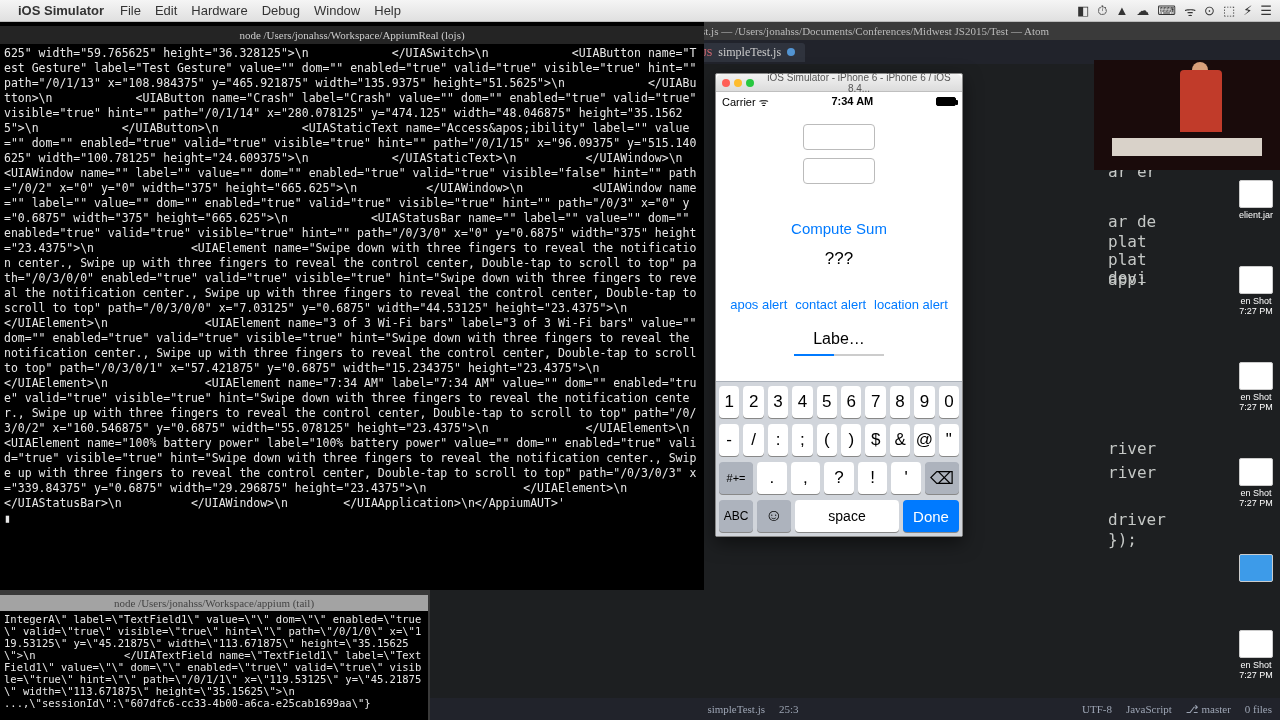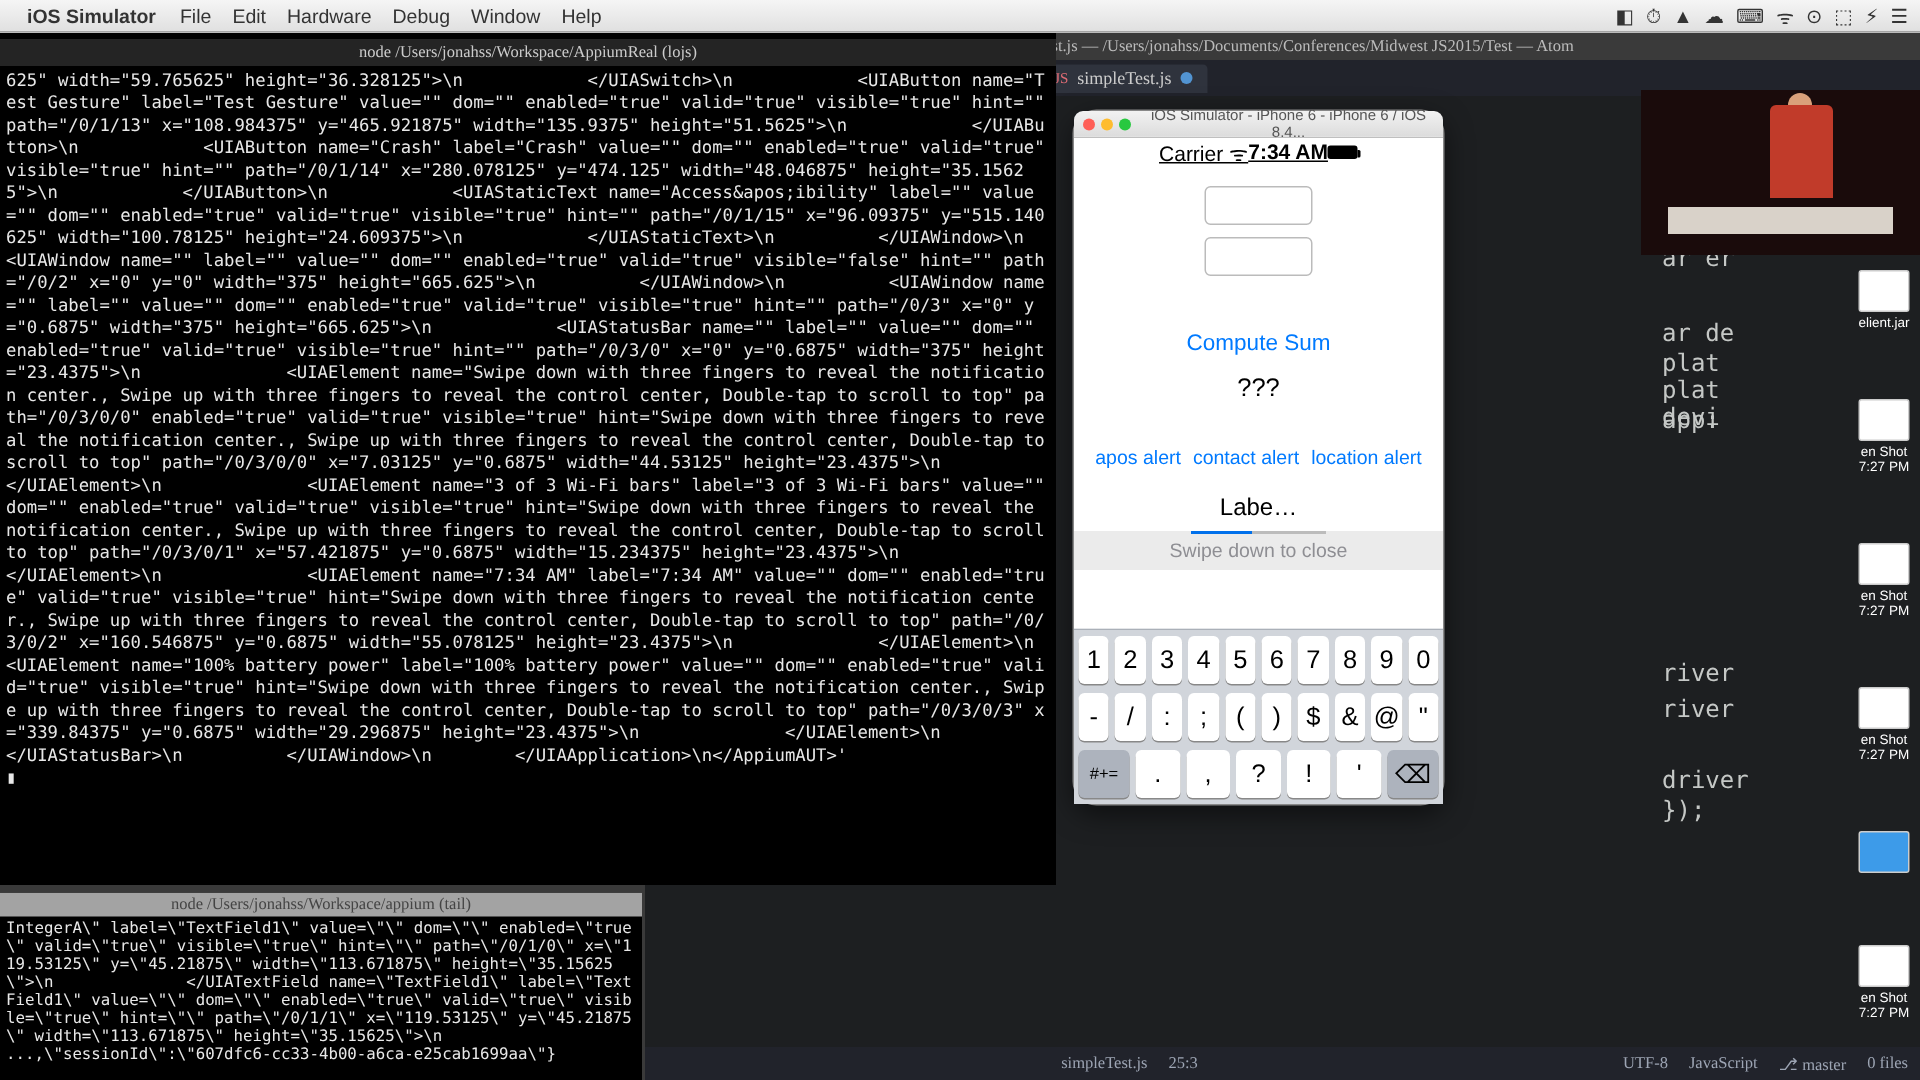--- a/index.html
+++ b/index.html
@@ -29,28 +29,28 @@
 .editor .tabs { height: 24px; background: #21232b; display: flex; align-items: center; padding-left: 250px; font-family: -apple-system; font-size: 12px; }
 .editor .tab { background: #2f333d; color: #ccc; padding: 2px 10px; border-radius: 3px 3px 0 0; display: flex; align-items: center; gap: 6px; }
 .editor .tab .close { color: #888; }
 .editor .tab .mod-dot { width: 8px; height: 8px; border-radius: 50%; background: #5294d2; }
 .editor .code-area { padding: 360px 0 0 250px; font-size: 16px; color: #c5c8c6; }
 .editor .status { position: absolute; bottom: 0; left: 0; right: 0; height: 22px; background: #21232b; color: #9da5b4; font-family: -apple-system; font-size: 11px; display: flex; align-items: center; padding: 0 8px; gap: 14px; }
 .editor .status .spacer { flex: 1; }
 .editor .status .branch-icon::before { content: "⎇"; margin-right: 3px; }
 
 
-.sim { position: absolute; top: 73px; left: 715px; width: 248px; height: 464px; background: #fff; border: 1px solid #888; border-radius: 16px; box-shadow: 0 6px 18px rgba(0,0,0,.5); z-index: 50; display: flex; flex-direction: column; font-family: "Helvetica Neue", -apple-system, sans-serif; }
+.sim { position: absolute; top: 73px; left: 715px; width: 248px; height: 464px; background: #fff; border: 1px solid #888; border-radius: 2px; box-shadow: 0 6px 18px rgba(0,0,0,.5); z-index: 50; display: flex; flex-direction: column; font-family: "Helvetica Neue", -apple-system, sans-serif; }
 .sim .sim-titlebar { height: 18px; background: linear-gradient(#f2f2f2,#dcdcdc); border-bottom: 1px solid #bfbfbf; display: flex; align-items: center; padding: 0 6px; font-size: 10px; color: #555; border-radius: 6px 6px 0 0; }
 .sim .sim-titlebar .tl { display: flex; gap: 4px; margin-right: 8px; }
 .sim .sim-titlebar .tl span { width: 8px; height: 8px; border-radius: 50%; display: inline-block; }
 .sim .tl .r { background: #ff5f57; } .sim .tl .y { background: #febc2e; } .sim .tl .g { background: #28c840; }
 .sim .sim-titlebar .sim-title { flex: 1; text-align: center; }
 
-.sim .statusbar { height: 18px; display: flex; align-items: center; justify-content: center; padding: 0 6px; font-size: 14px; color: #000; text-decoration: underline; }
+.sim .statusbar { height: 18px; display: flex; align-items: center; justify-content: space-between; padding: 0 6px; font-size: 11px; color: #000; }
 .sim .statusbar .sb-mid { font-weight: 600; }
 .sim .statusbar .batt { width: 20px; height: 9px; border: 1px solid #000; border-radius: 2px; position: relative; background: #000; }
 .sim .statusbar .batt::after { content: ""; position: absolute; right: -3px; top: 2px; width: 2px; height: 5px; background: #000; border-radius: 0 1px 1px 0; }
 
 .sim .app-body { flex: 1; display: flex; flex-direction: column; align-items: center; background: #fff; font-size: 14px; color: #007aff; overflow: hidden; position: relative; }
 .sim .input-box { width: 72px; height: 26px; border: 1px solid #bbb; border-radius: 4px; margin-top: 14px; }
 .sim .compute { margin-top: 36px; font-size: 15px; }
 .sim .sum-result { margin-top: 12px; font-size: 17px; color: #000; }
 .sim .alert-row { margin-top: 28px; font-size: 13px; display: flex; gap: 8px; }
 .sim .lbl { margin-top: 18px; font-size: 16px; color: #000; }
@@ -169,21 +169,20 @@
     <div class="input-box" style="margin-top:8px"></div>
     <div class="compute">Compute Sum</div>
     <div class="sum-result">???</div>
     <div class="alert-row">
       <span>apos alert</span>
       <span>contact alert</span>
       <span>location alert</span>
     </div>
     <div class="lbl">Labe…</div>
     <div class="slider"></div>
-    <div class="overlay-hint">Swipe down to close</div>
   </div>
   <div class="keyboard">
     <div class="kb-row">
       <div class="key">1</div>
       <div class="key">2</div>
       <div class="key">3</div>
       <div class="key">4</div>
       <div class="key">5</div>
       <div class="key">6</div>
       <div class="key">7</div>
@@ -205,20 +204,26 @@
     </div>
     <div class="kb-row">
       <div class="key sym">#+=</div>
       <div class="key">.</div>
       <div class="key">,</div>
       <div class="key">?</div>
       <div class="key">!</div>
       <div class="key">'</div>
       <div class="key back">⌫</div>
     </div>
+    <div class="kb-row">
+      <div class="key abc">ABC</div>
+      <div class="key emoji">☺</div>
+      <div class="key space">space</div>
+      <div class="key done">Done</div>
+    </div>
   </div>
 </div>
 
 <div class="desk-icons">
   <div class="di">
       <div class="icon"></div>
       <div>elient.jar</div>
     </div>
   <div class="di">
       <div class="icon"></div>

